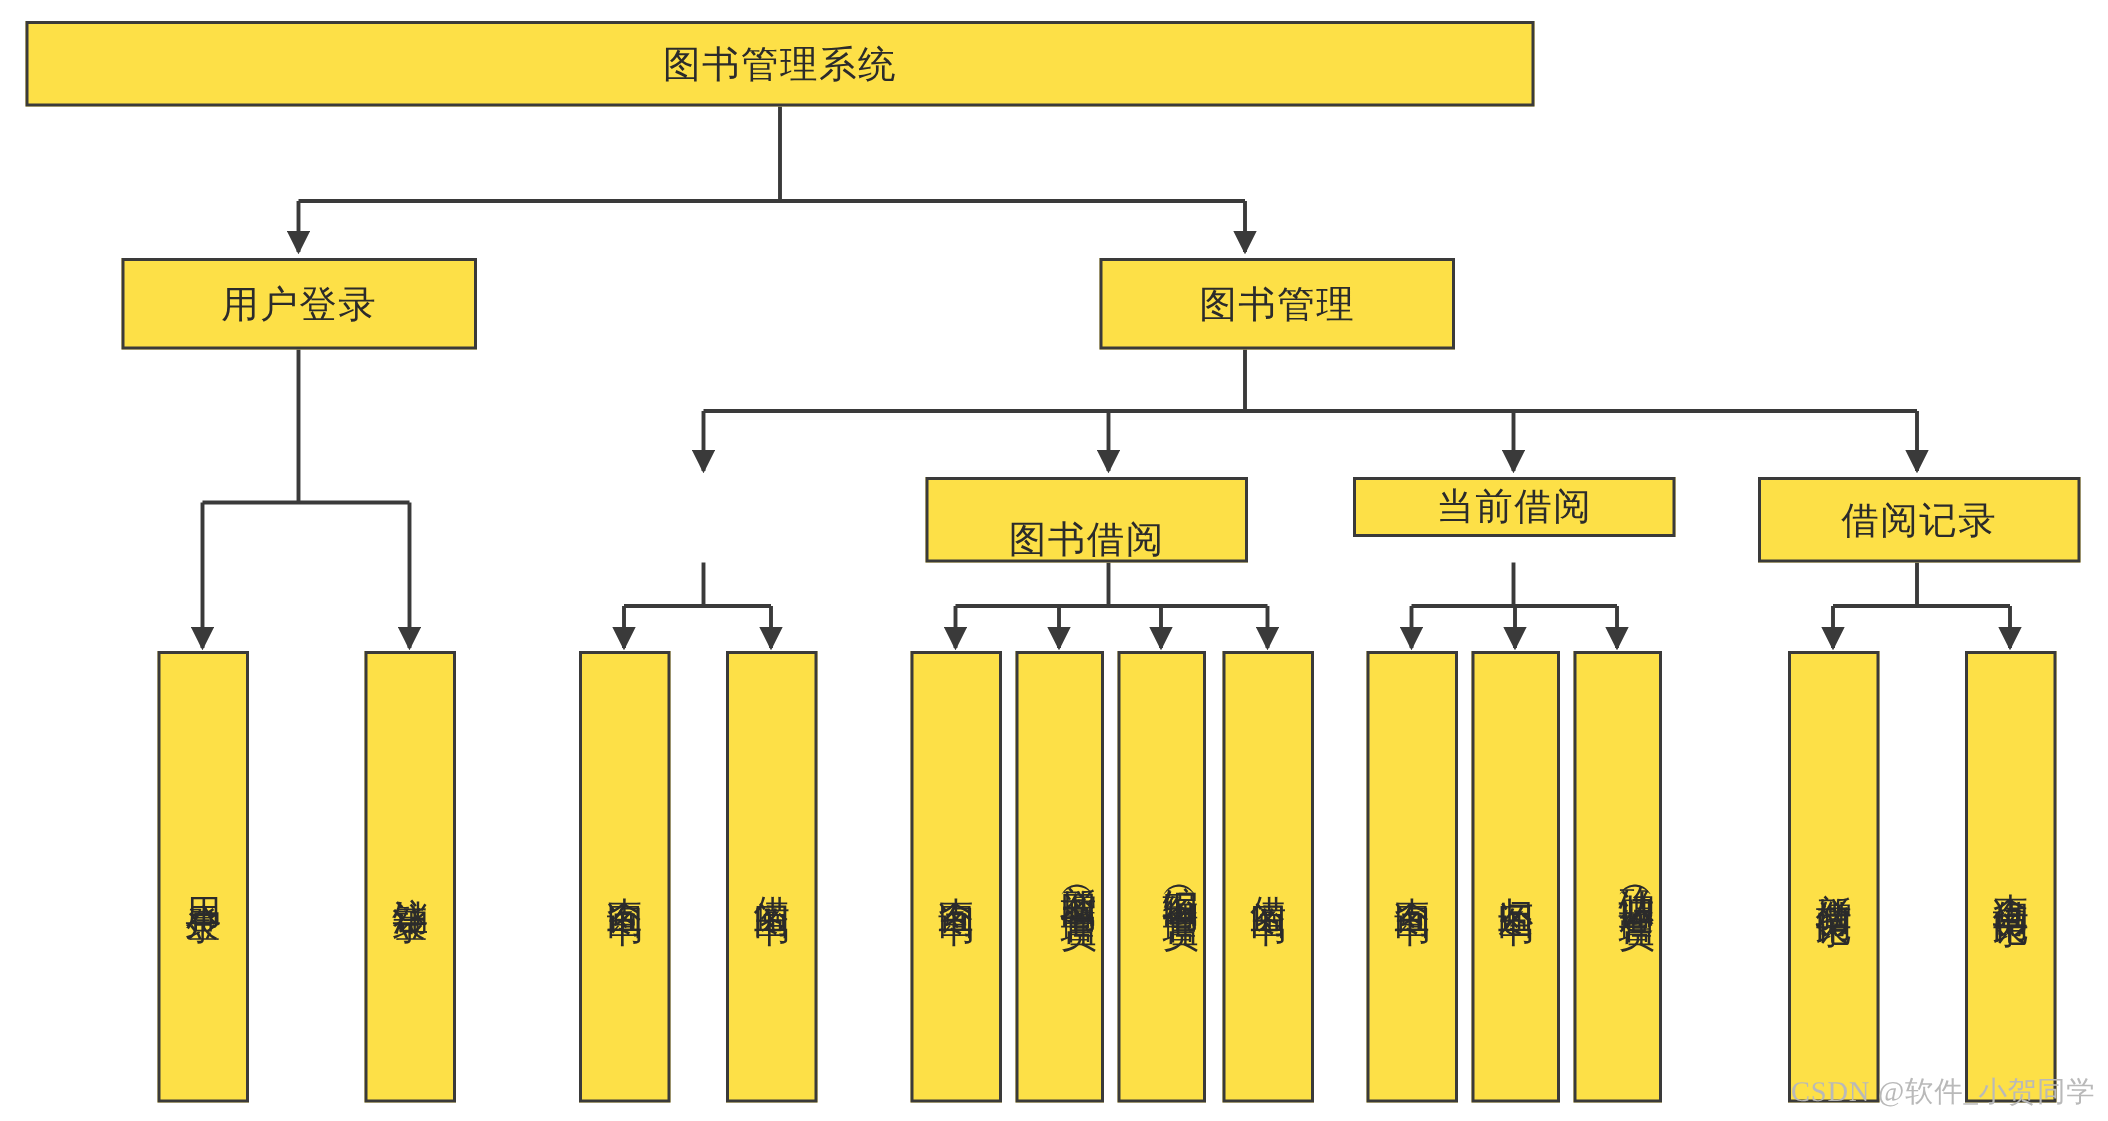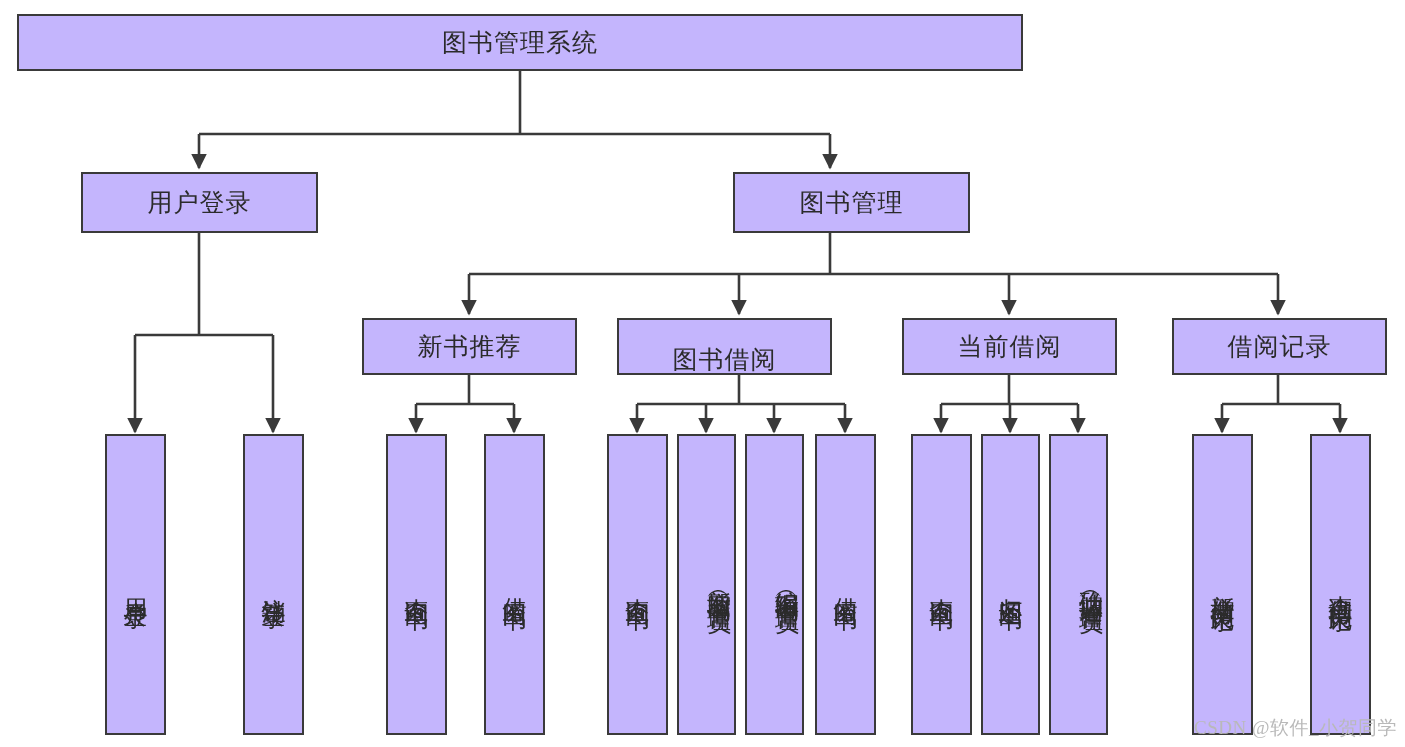--- a/index.html
+++ b/index.html
@@ -22,21 +22,21 @@
     position: absolute;
     left: 0;
     top: 0;
     width: 1405px;
     height: 747px;
     pointer-events: none;
   }
   .node {
     position: absolute;
     box-sizing: border-box;
-    background: #c4b5fd;
+    background: #fde047;
     border: 2.2px solid #3a3a3a;
     display: flex;
     align-items: center;
     justify-content: center;
     color: #2b2b2b;
     z-index: 2;
   }
   .node-h {
     font-size: 25px;
     letter-spacing: 1px;
@@ -129,29 +129,26 @@
   </div>
 
   <div class="node node-h" style="left:81px; top:172px; width:237px; height:61px;">
     <span>用户登录</span>
   </div>
 
   <div class="node node-h" style="left:712px; top:172px; width:237px; height:61px;margin-left:21px;">
     <span>图书管理</span>
   </div>
 
-  <div class="node node-h" style="left:362px; top:318px; width:215px; height:57px;">
-    <span>新书推荐</span>
-  </div>
 
   <div class="node node-h" style="left:617px; top:318px; width:215px; height:57px;align-items:flex-end;">
     <span>图书借阅</span>
   </div>
 
-  <div class="node node-h" style="left:902px; top:318px; width:215px; height:57px;">
+  <div class="node node-h" style="left:902px; top:318px; width:215px; height:40px;">
     <span>当前借阅</span>
   </div>
 
   <div class="node node-h" style="left:1172px; top:318px; width:215px; height:57px;">
     <span>借阅记录</span>
   </div>
 
   <div class="node node-v" style="left:105px; top:434px; width:61px; height:301px;">
     <span>用户登录</span>
   </div>

